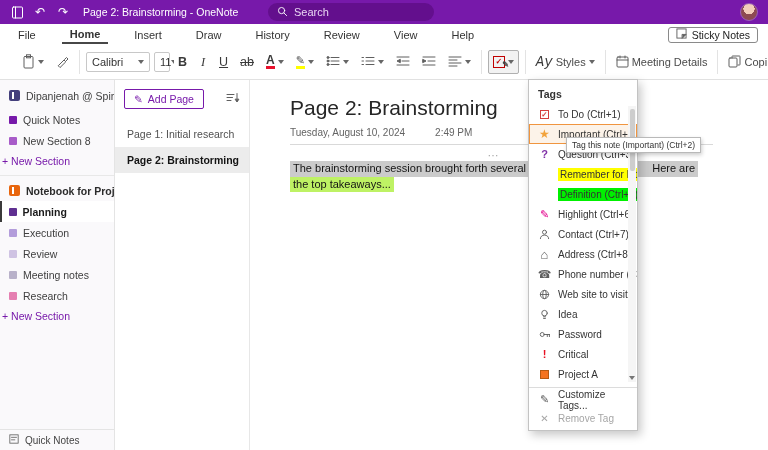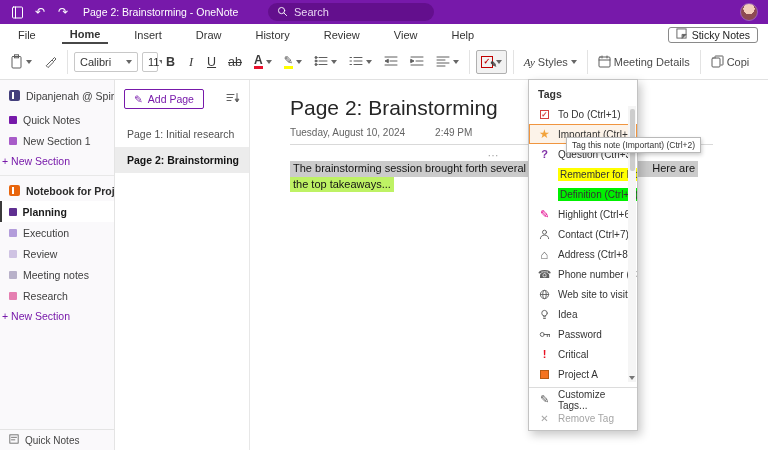--- a/index.html
+++ b/index.html
@@ -15,34 +15,34 @@
   .search input::placeholder{color:#e9d6f3}
   .avatar{position:absolute;right:10px;top:3px;width:18px;height:18px;border-radius:50%;background:radial-gradient(circle at 50% 30%,#f3cdbb 0 40%,#8d4a52 41% 100%);border:1px solid #9b5fb8}
 
   
   .menubar{position:absolute;top:24px;left:0;right:0;height:21px;display:flex;align-items:center;gap:18px;padding:0 10px;font-size:11px;color:#333;background:#fff}
   .menu{cursor:default;padding:2px 8px}
   .menu.active{border-bottom:2px solid #474747;font-weight:bold}
   .sticky{margin-left:auto;display:flex;align-items:center;gap:5px;border:1px solid #8a8a8a;border-radius:3px;height:16px;padding:0 7px;font-size:10.5px;background:#fff;color:#222}
 
   
-  .ribbon{position:absolute;top:45px;left:0;right:0;height:35px;display:flex;align-items:center;gap:4px;padding:0 6px;border-bottom:1px solid #e1e1e1;color:#4a4a4a;background:#fff}
+  .ribbon{position:absolute;top:45px;left:0;right:0;height:35px;display:flex;align-items:center;gap:4px;padding:0 18px;border-bottom:1px solid #e1e1e1;color:#4a4a4a;background:#fff}
   .rsep{width:1px;height:24px;background:#e3e3e3;margin:0 2px;flex:none}
   .rbtn{height:24px;display:flex;align-items:center;gap:3px;padding:0 4px;border-radius:2px;font-size:11px;flex:none;background:#fff}
   .rbtn.txt{font-size:12.5px;justify-content:center;min-width:16px;color:#3a3a3a}
   .b{font-weight:bold}.i{font-style:italic;font-family:"Liberation Serif",serif}.u{text-decoration:underline}.s{text-decoration:line-through;font-size:11px}
   .fc-letter{font-size:12px;font-weight:600;border-bottom:3px solid #e8112d;line-height:11px;color:#3a3a3a}
   .hl-pen{font-size:11px;border-bottom:3px solid #ffff00;line-height:11px;color:#555}
   .pressed{border:1px solid #b0b0b0;background:#f2f2f2}
   .combo{border:1px solid #c8c8c8;border-radius:2px;height:20px;display:flex;align-items:center;justify-content:space-between;padding:0 5px;font-size:11px;flex:none;background:#fff;color:#333}
   .combo.font{width:64px}.combo.size{width:16px}
   .chev{width:0;height:0;border-left:3.5px solid transparent;border-right:3.5px solid transparent;border-top:4px solid #666;flex:none}
   .tagbox{position:relative;width:12px;height:12px;border:1.5px solid #c00000;color:#c00000;font-size:8px;line-height:10px;text-align:center;font-weight:bold}
   .tagbox .minipen{position:absolute;right:-5px;bottom:-3px;font-size:8px;color:#444}
-  .styles-a{font-size:11px;font-style:italic;font-family:Liberation Serif, serif;color:#3a3a3a}
+  .styles-a{font-size:14px;font-style:italic;font-family:Liberation Mono, monospace;color:#3a3a3a}
 
   
   .sidebar{position:absolute;top:80px;left:0;bottom:0;width:115px;background:#faf9fb;border-right:1px solid #e4e4e4;font-size:10.5px;color:#404040}
   .sb-item{height:21px;display:flex;align-items:center;gap:6px;padding:0 9px;white-space:nowrap;overflow:hidden;cursor:default}
   .sb-item.account{height:27px;margin-top:2px}
   .sq{width:8px;height:8px;flex:none;border-radius:1px}
   .acct-ic{width:11px;height:11px;flex:none;background:#443f7c;border-radius:2px;position:relative}
   .acct-ic::after{content:"";position:absolute;left:3px;top:2px;bottom:2px;width:1.5px;background:#fff}
   .nb-ic{width:11px;height:11px;flex:none;background:#e8650e;border-radius:2px;position:relative}
   .nb-ic::after{content:"";position:absolute;left:3px;top:2px;bottom:2px;width:1.5px;background:#fff}
@@ -280,21 +280,21 @@
     <div class="sb-item account">
       <span class="acct-ic"></span>
       <span>Dipanjenah @ Spiral...</span>
     </div>
     <div class="sb-item">
       <span class="sq" style="background:#7719aa"></span>
       <span>Quick Notes</span>
     </div>
     <div class="sb-item">
       <span class="sq" style="background:#a85cc9"></span>
-      <span>New Section 1</span>
+      <span>New Section 8</span>
     </div>
     <div class="sb-add">+ New Section</div>
     <div class="sb-divider"></div>
     <div class="sb-item notebook">
       <span class="nb-ic"></span>
       <span>Notebook for Project A</span>
 
     </div>
     <div class="sb-item section active">
       <span class="sq" style="background:#5f2f91"></span>

